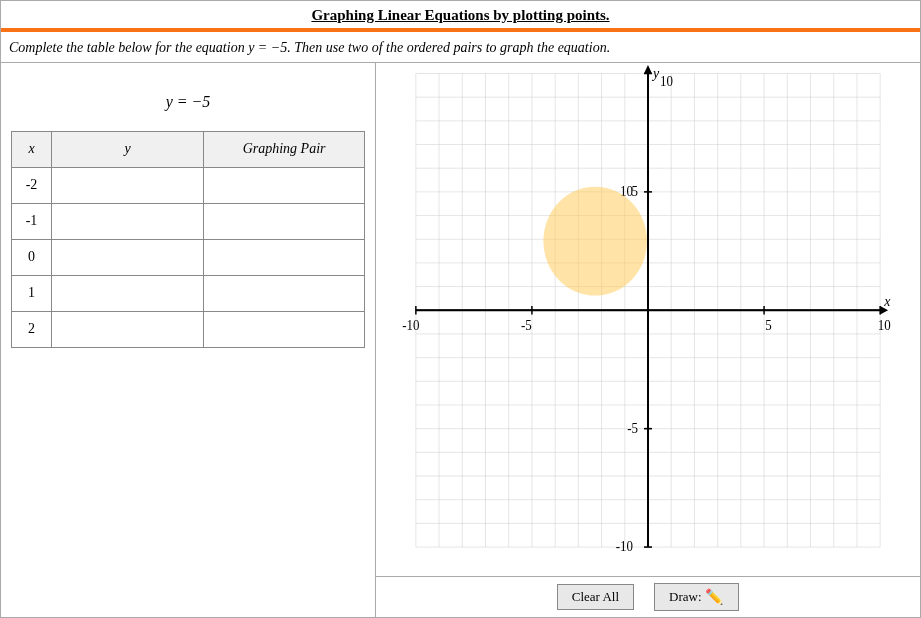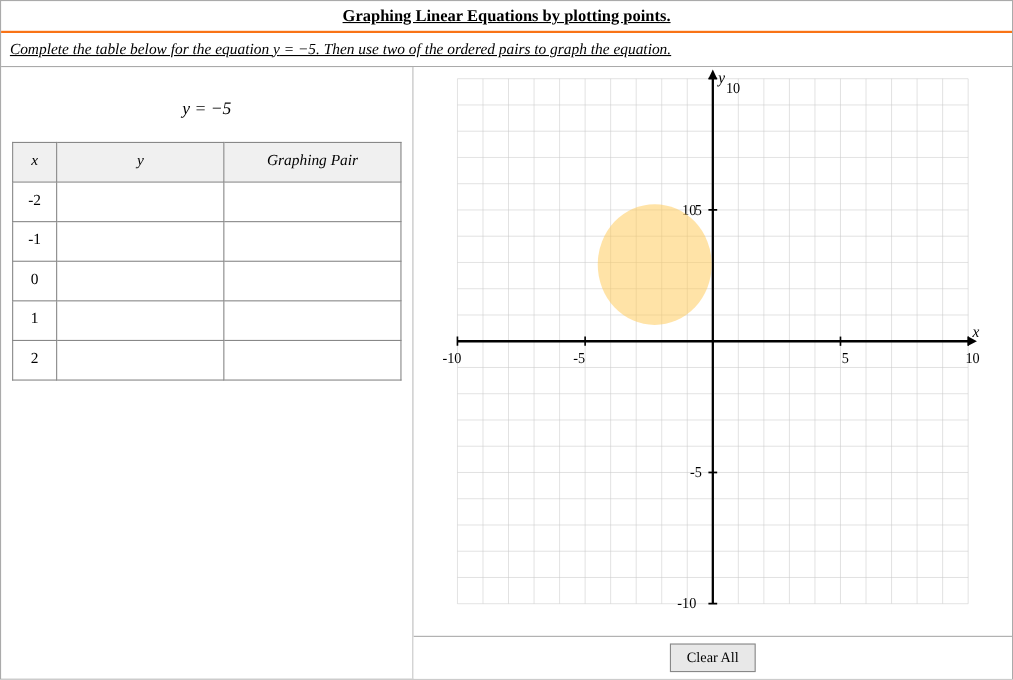--- a/index.html
+++ b/index.html
@@ -18,31 +18,30 @@
       flex-direction: column;
       border: 1px solid #aaa;
       background: #fff;
     }
 
     .title-bar {
       text-align: center;
       font-weight: bold;
       font-size: 15px;
       padding: 6px 0 4px 0;
-      border-bottom: 2px solid #f97316;
+      border-bottom: 4px solid #f97316;
       text-decoration: underline;
     }
 
     .subtitle {
       font-size: 14px;
       font-style: italic;
       padding: 6px 8px 4px 8px;
       border-bottom: 1px solid #aaa;
       line-height: 1.4;
-      text-decoration: underline;
     }
 
     .main-content {
       display: flex;
       flex: 1;
       overflow: hidden;
     }
 
     
     .left-panel {
@@ -302,17 +301,21 @@
           <text x="278" y="14" font-size="14" font-style="italic">y</text>
 
           <text x="285" y="22" font-size="13" text-anchor="start">10</text>
 
           <circle cx="220" cy="170" r="52" fill="rgba(255,200,80,0.5)"></circle>
         </svg>
       </div>
 
       <div class="bottom-bar">
         <button>Clear All</button>
+        <button class="draw-btn">
+          <span>Draw:</span>
+          <span class="draw-icon">✏️</span>
+        </button>
       </div>
     </div>
 
   </div>
 </div>
 
 </body></html>

